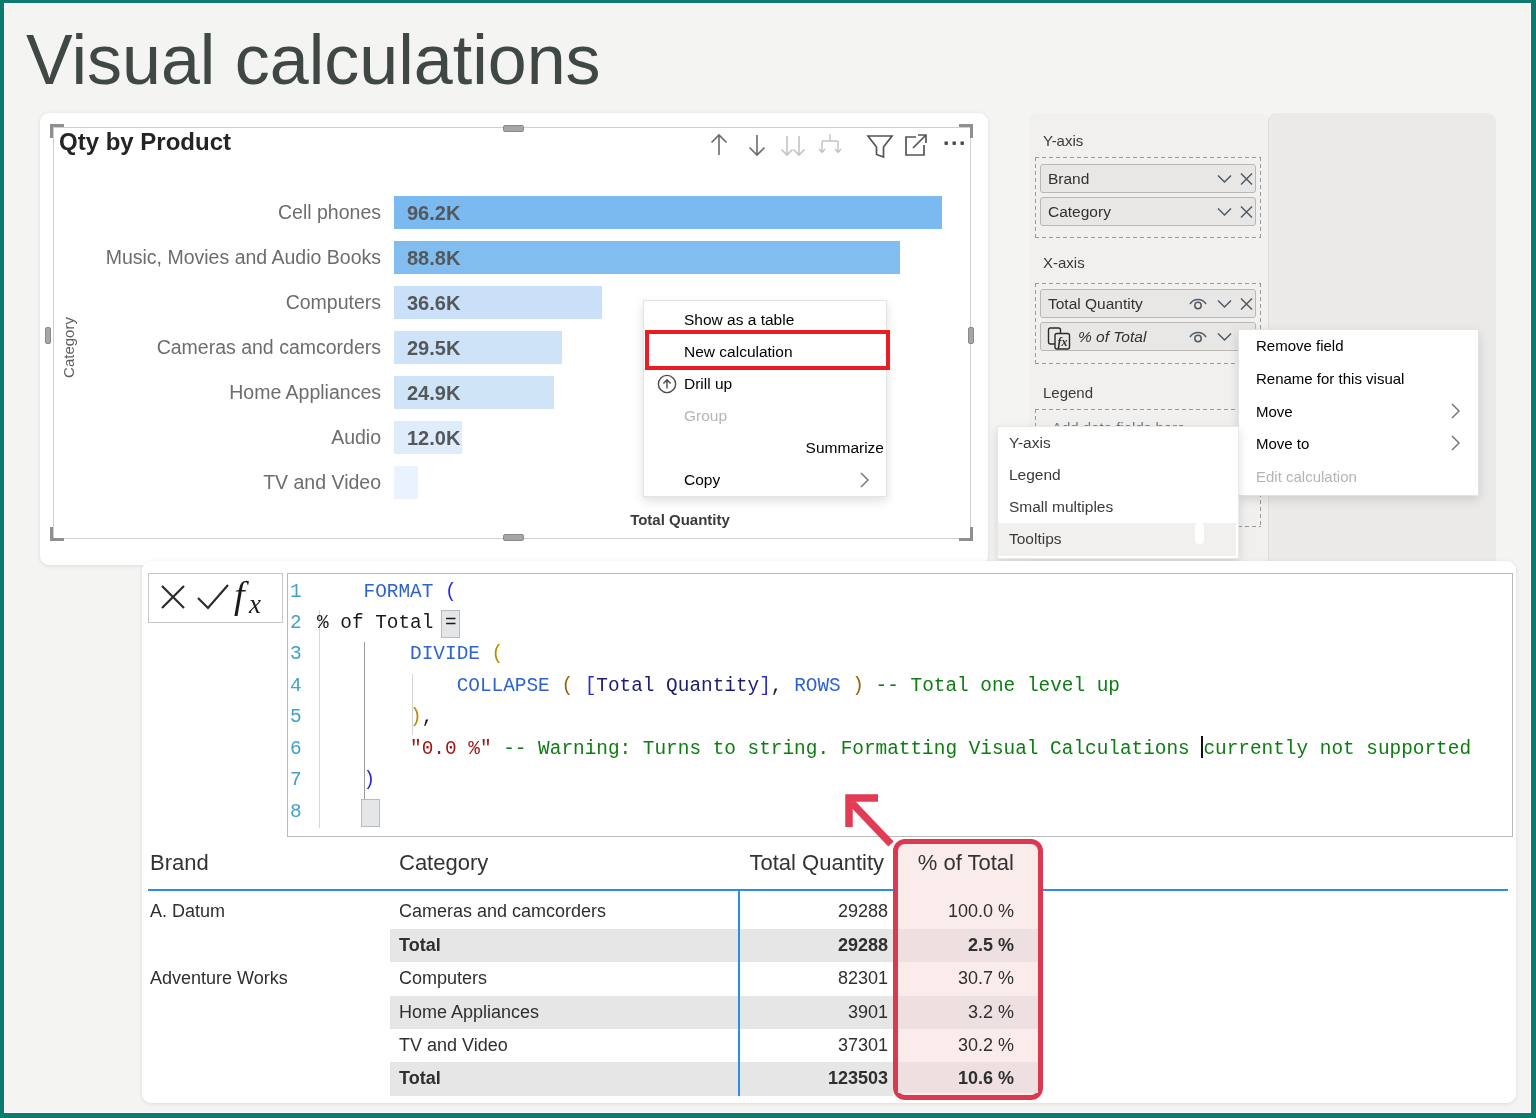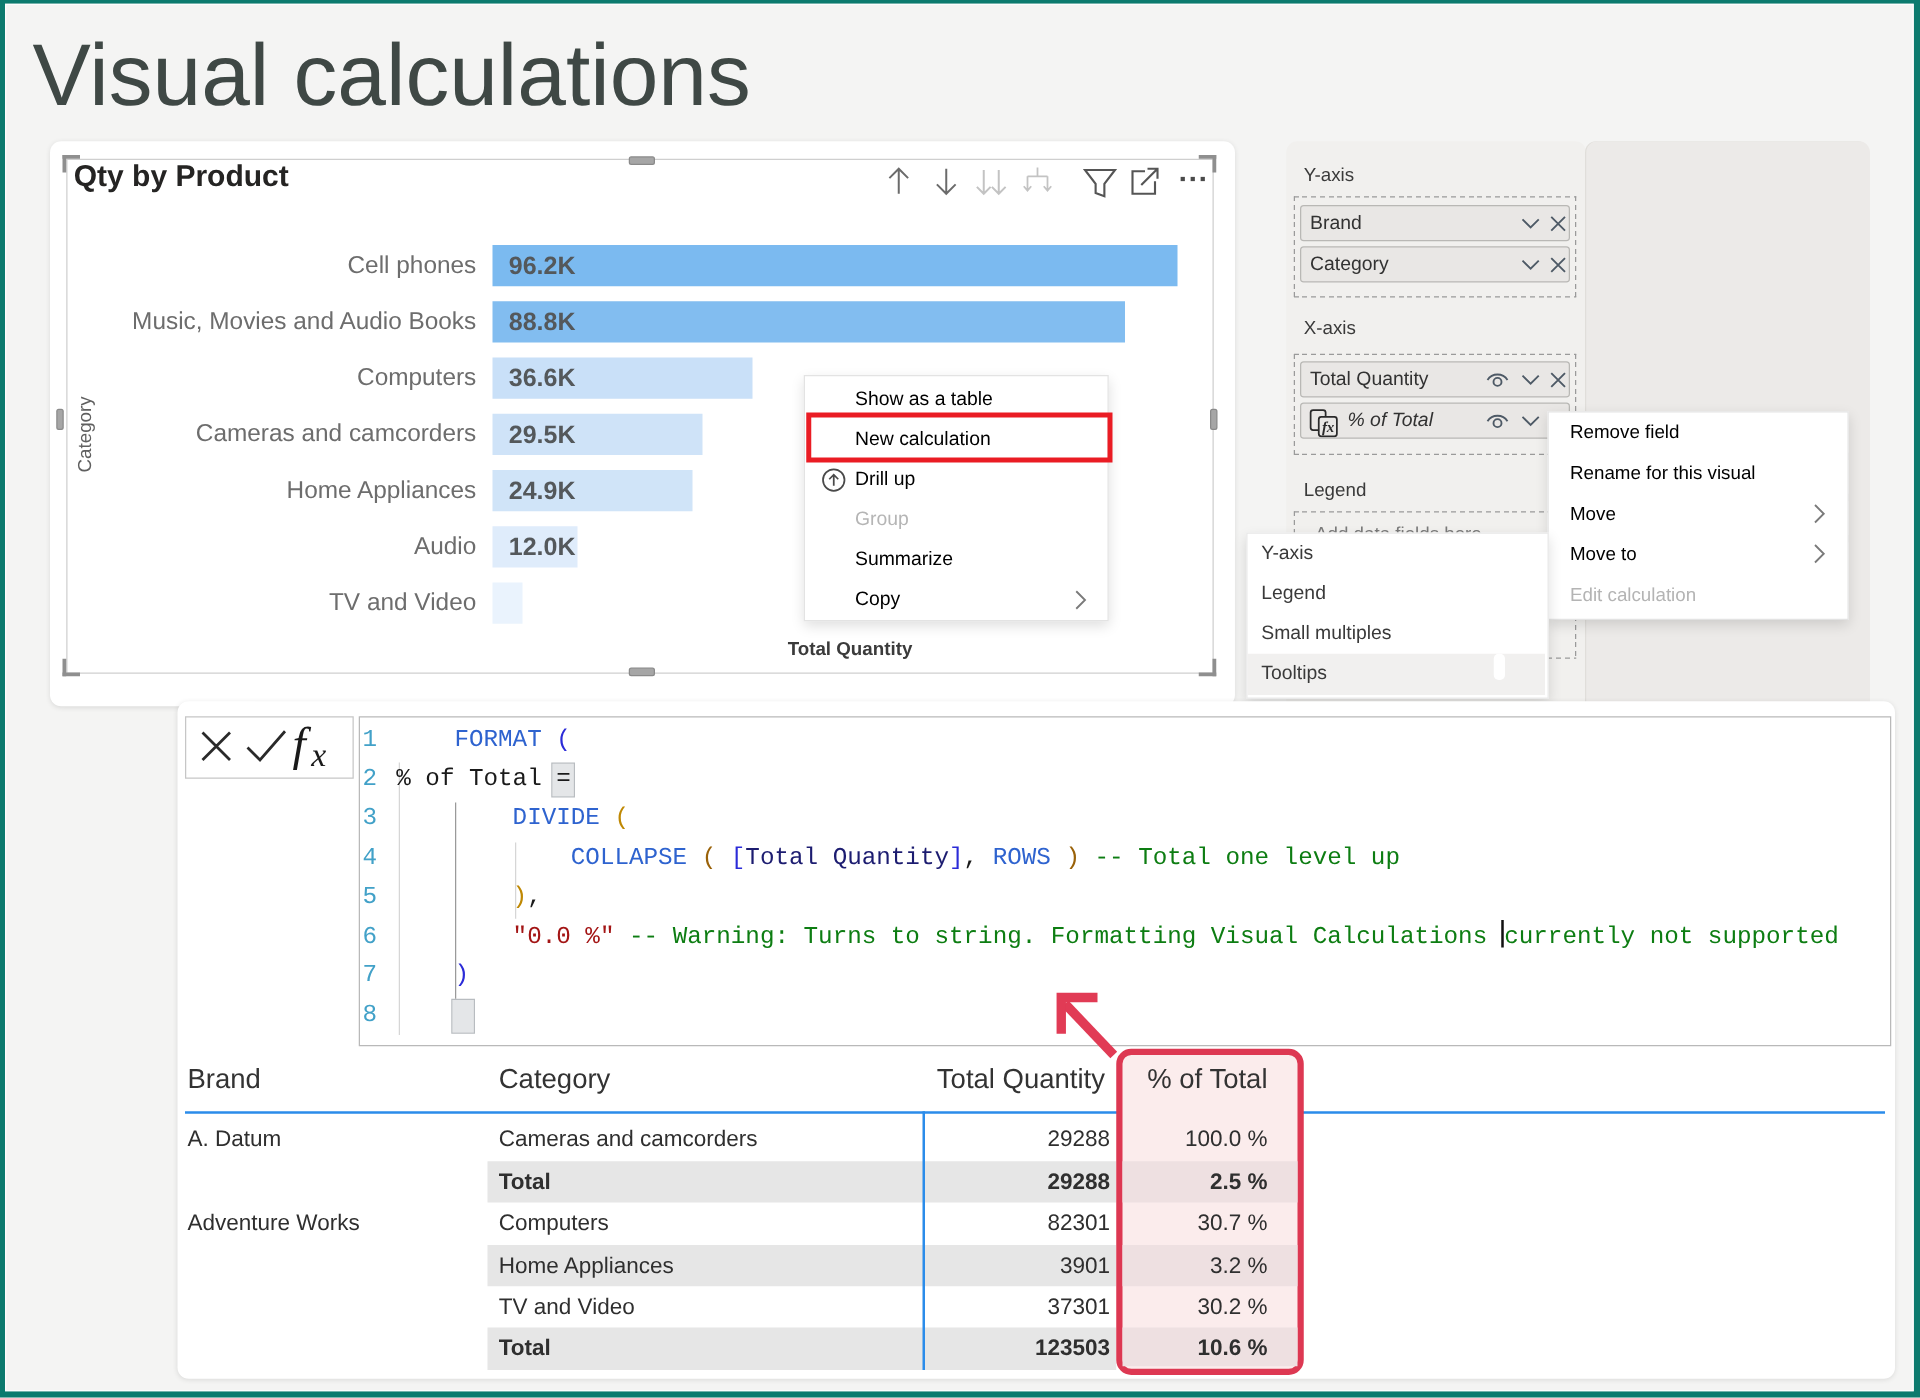--- a/index.html
+++ b/index.html
@@ -133,21 +133,21 @@
           <rect x="260.5" y="13.5" width="3.4" height="3.4"></rect>
   </g>
 </svg></div>
 
 <div id="menu1" class="abs"></div>
 <div id="menu1items" class="abs">
   <div class="abs m1item" style="top:304px;">Show as a table</div>
   <div class="abs m1item" style="top:336px;">New calculation</div>
   <div class="abs m1item" style="top:368px;">Drill up</div>
   <div class="abs m1item" style="top:400px;color:#b5b5b5;">Group</div>
-  <div class="abs m1item" style="top:432px;">Summarize</div>
+  <div class="abs m1item" style="top:432px;text-align:right;">Summarize</div>
   <div class="abs m1item" style="top:464px;">Copy</div>
   <svg class="abs" style="left:656px;top:373px;" width="24" height="24" viewBox="0 0 24 24">
     <circle cx="11" cy="11" r="8.6" stroke="#4a4a4a" stroke-width="1.4" fill="none"></circle>
     <path d="M11 15.5 L11 7 M7.4 10.4 L11 6.8 L14.6 10.4" stroke="#4a4a4a" stroke-width="1.4" fill="none"></path>
   </svg>
   <svg class="abs" style="left:857px;top:471px;" width="16" height="18" viewBox="0 0 16 18">
     <path d="M4 2 L11 9 L4 16" stroke="#7a7a7a" stroke-width="1.5" fill="none"></path>
   </svg>
 </div>
 <div id="redbox1" class="abs"></div>

